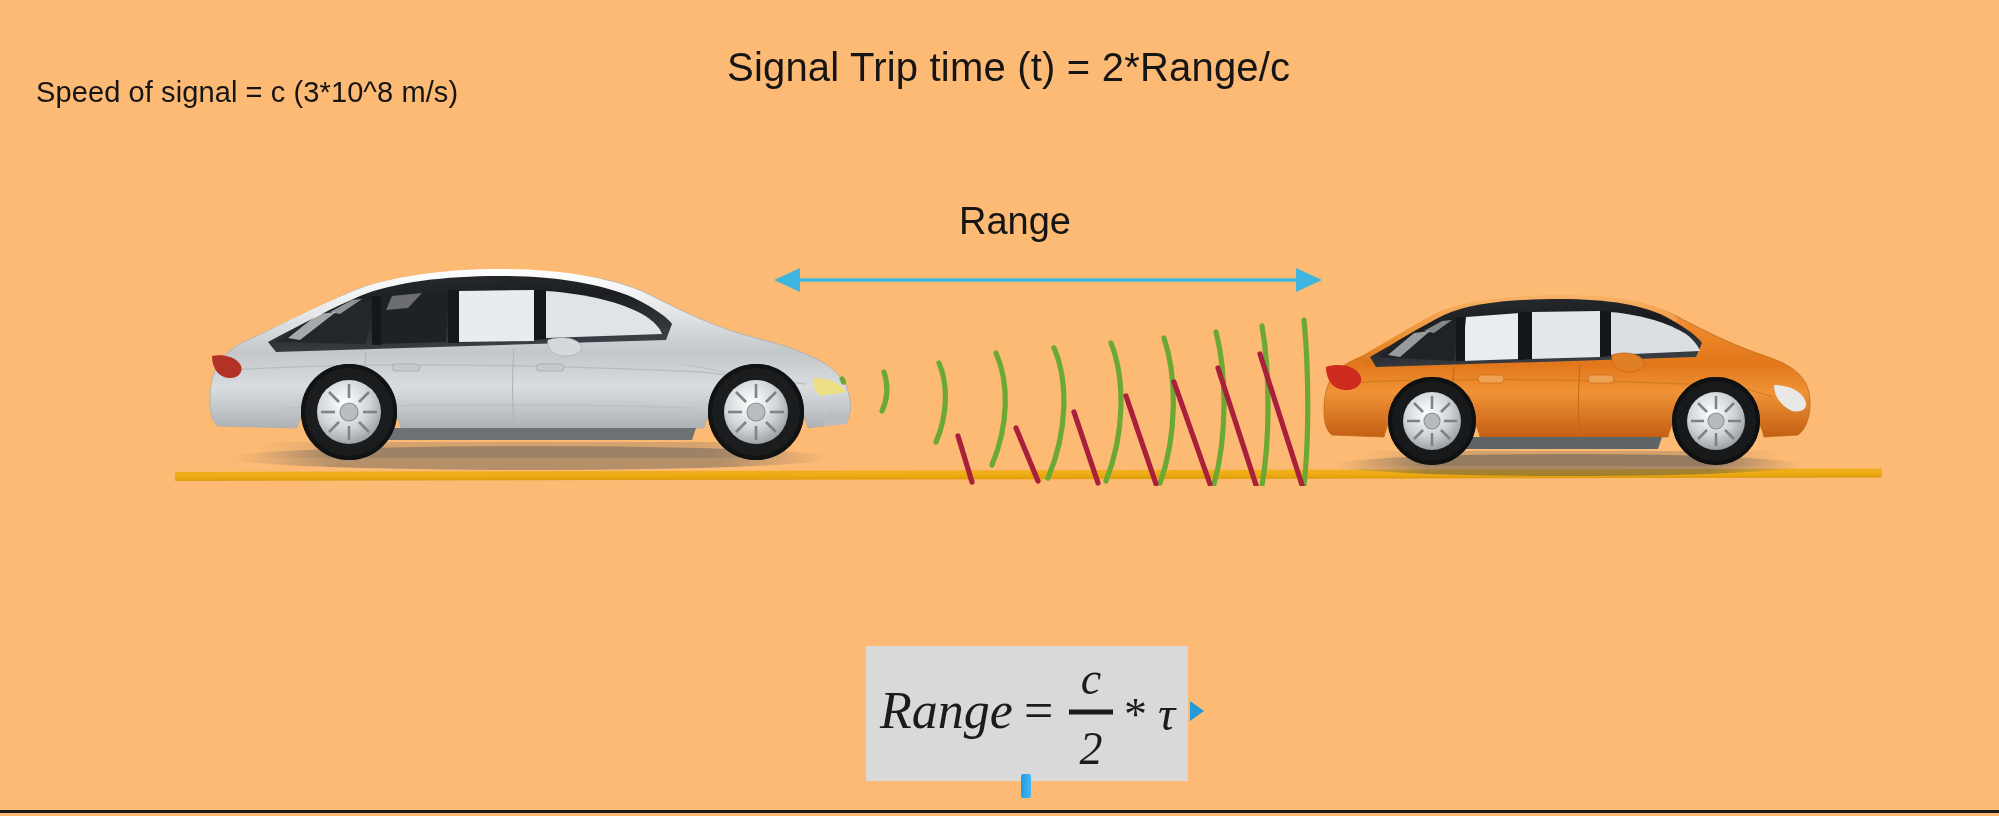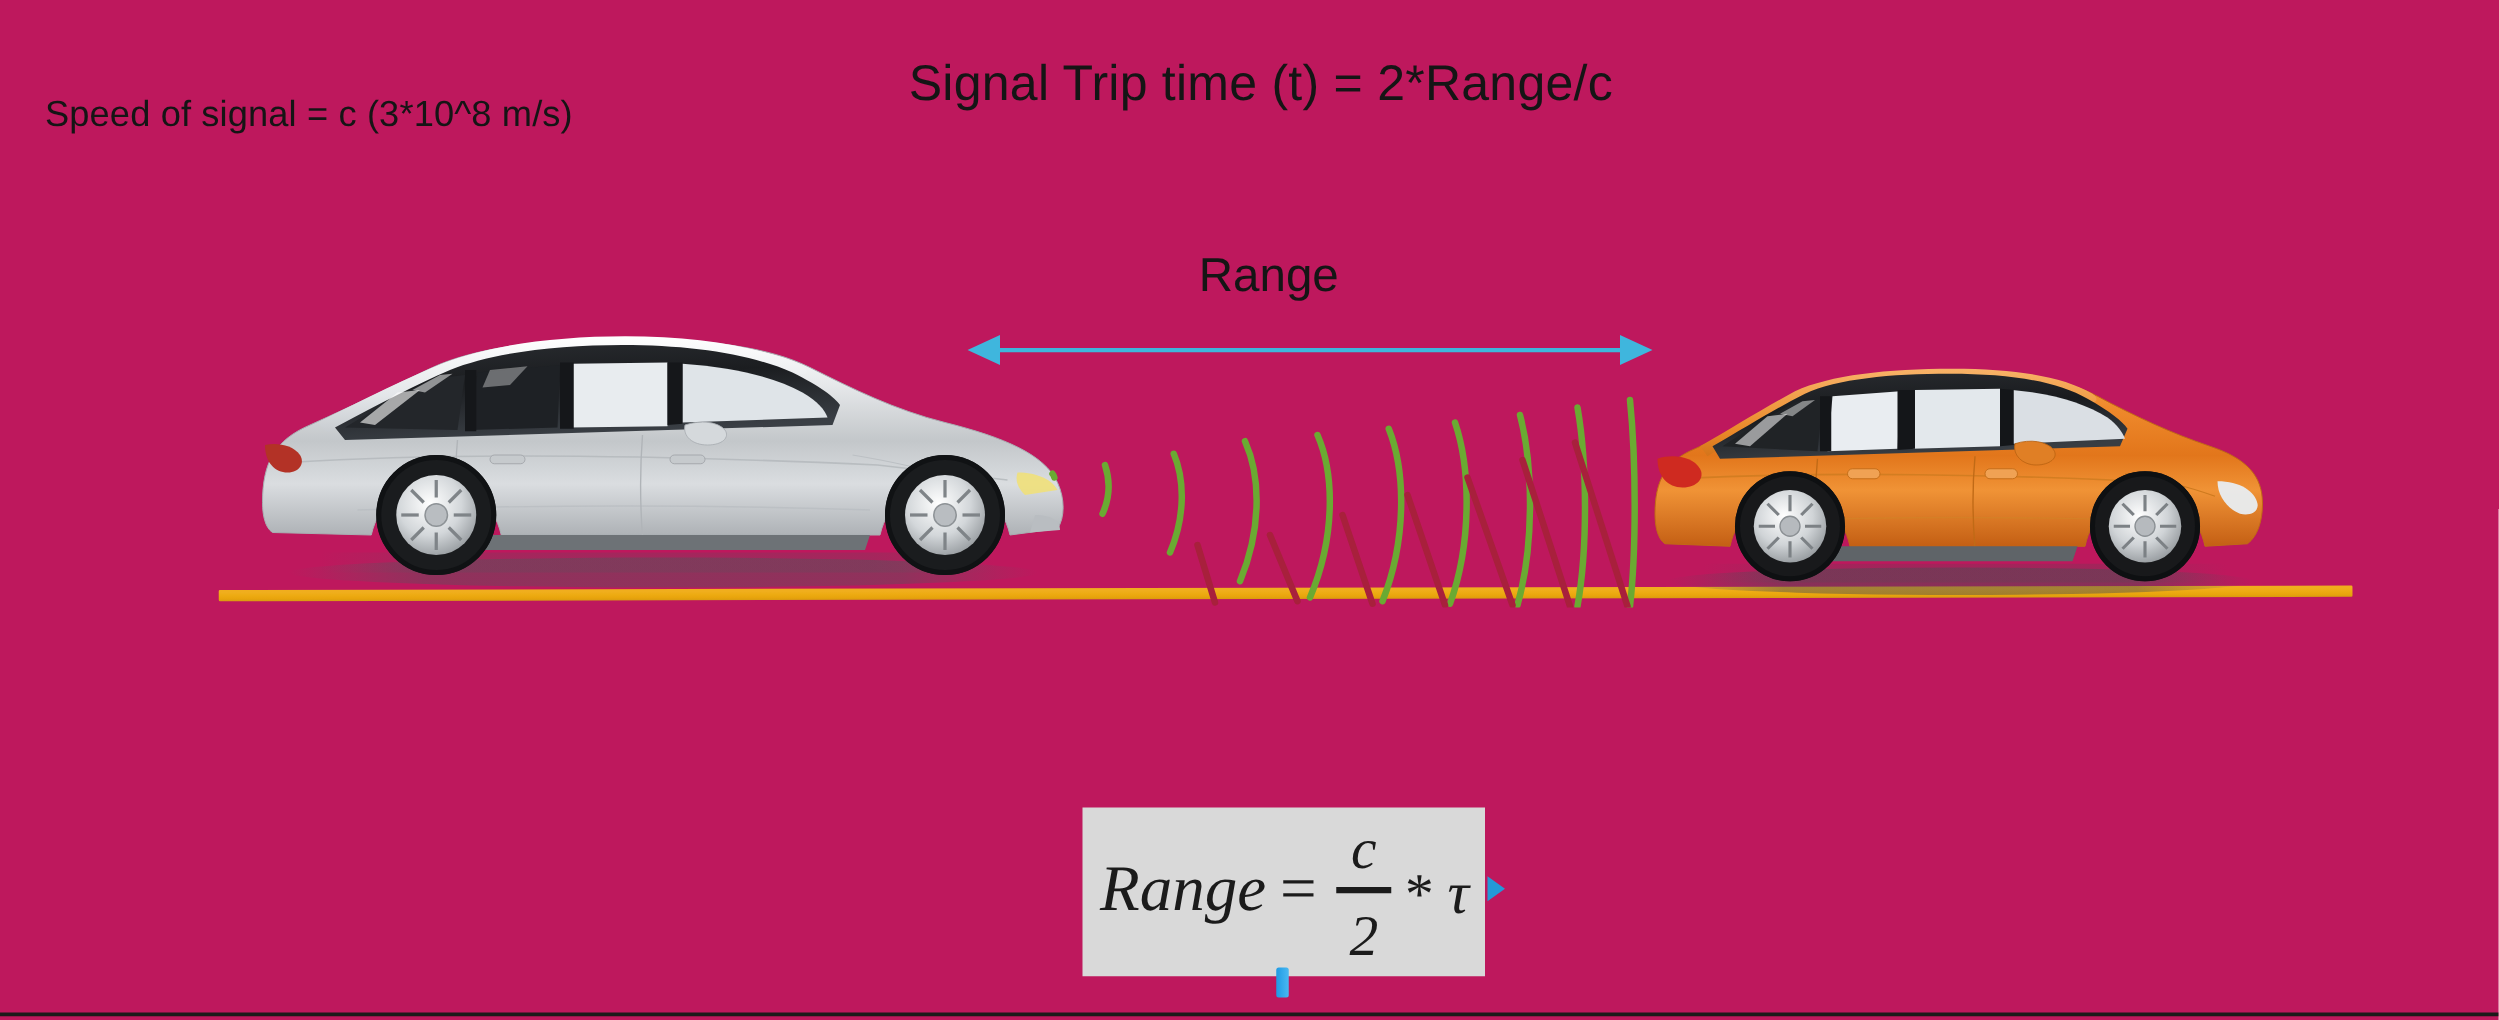--- a/index.html
+++ b/index.html
@@ -10,21 +10,21 @@
   }
   body {
     font-family: "Liberation Sans", sans-serif;
     -webkit-font-smoothing: antialiased;
   }
 
   #slide {
     position: relative;
     width: 1999px;
     height: 816px;
-    background: #be185d;
+    background: #fdba74;
     overflow: hidden;
   }
 
   
   .txt {
     position: absolute;
     color: #151515;
     white-space: nowrap;
     line-height: 1.15;
   }

